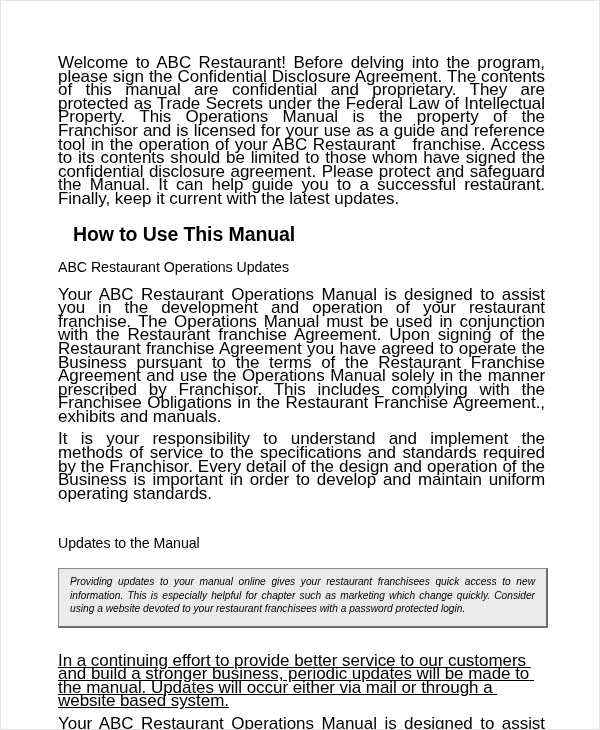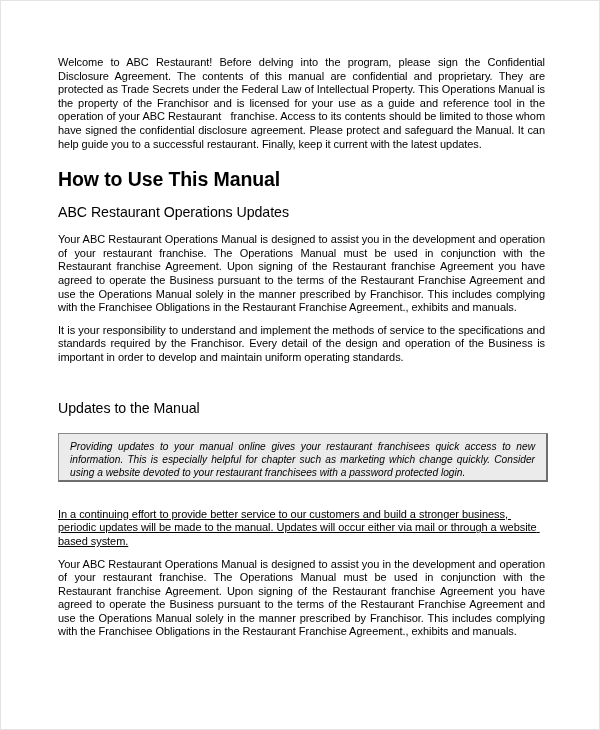--- a/index.html
+++ b/index.html
@@ -21,37 +21,37 @@
     overflow: hidden;
   }
   #content {
     position: absolute;
     left: 57px;
     top: 55px;
     width: 487px;
   }
 
   .para {
-    font-size: 11px;
+    font-size: 17px;
     line-height: 13.6px;
     text-align: justify;
     margin: 0 0 9px 0;
     white-space: pre-wrap;
     letter-spacing: -0.05px;
   }
   .para.ragged {
     text-align: left;
     text-decoration: underline;
   }
 
   h1.doc-h1 {
     font-size: 19.5px;
     font-weight: bold;
     line-height: 23px;
-    margin: 17px 0 13px 0;
+    margin: 17px 0 13px 15px;
     letter-spacing: -0.1px;
   }
 
   h2.doc-h2 {
     font-size: 14.2px;
     font-weight: normal;
     line-height: 17px;
     margin: 0 0 12px 0;
     letter-spacing: -0.05px;
   }
@@ -62,21 +62,21 @@
 
   .callout {
     background: #ebebeb;
     border-top: 1px solid #8a8a8a;
     border-left: 1px solid #8a8a8a;
     border-right: 2px solid #6e6e6e;
     border-bottom: 2px solid #6e6e6e;
     box-sizing: border-box;
     width: 490px;
     margin: 16px 0 26px 0;
-    padding: 6px 11px 0 11px;
+    padding: 6px 11px 10px 11px;
   }
   .callout-text {
     font-size: 10.2px;
     line-height: 13.4px;
     font-style: italic;
     text-align: justify;
     margin: 0;
     white-space: pre-wrap;
   }
   .gap-before {

